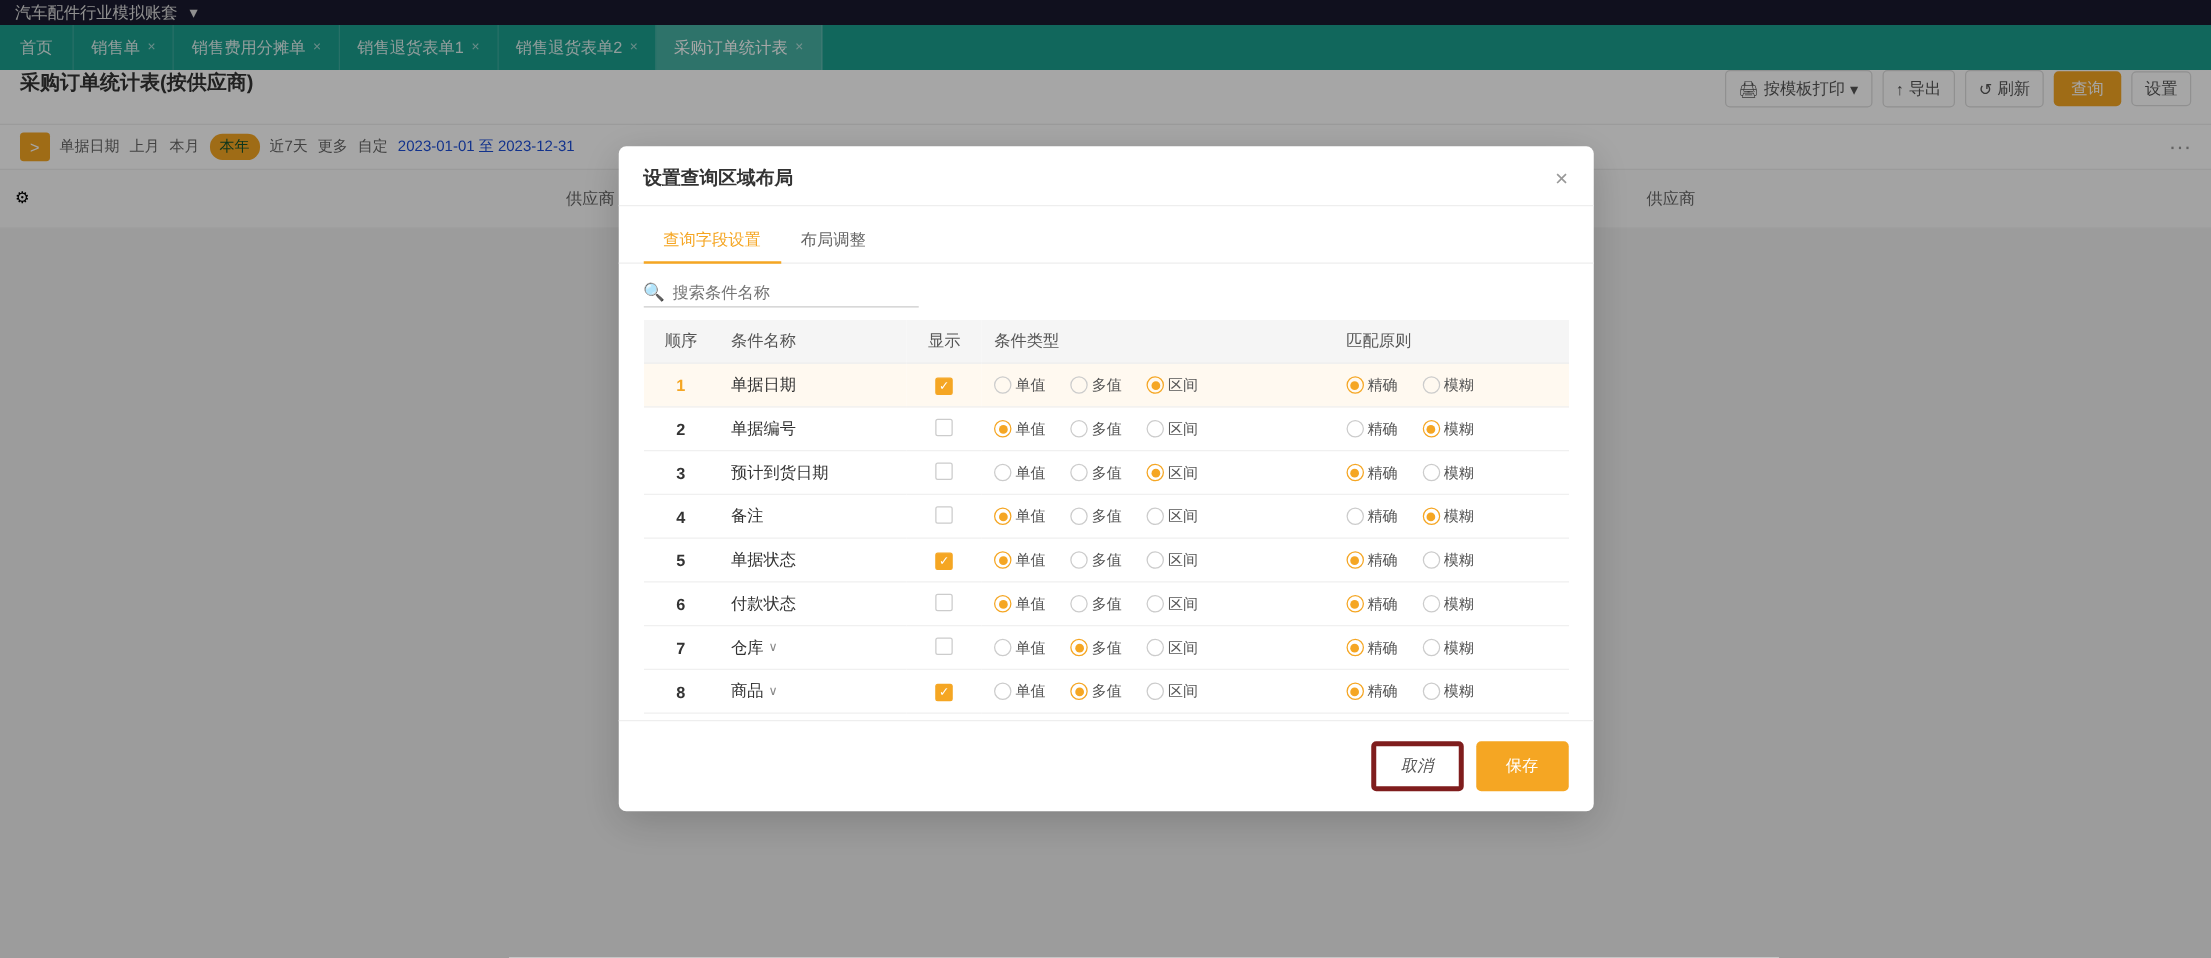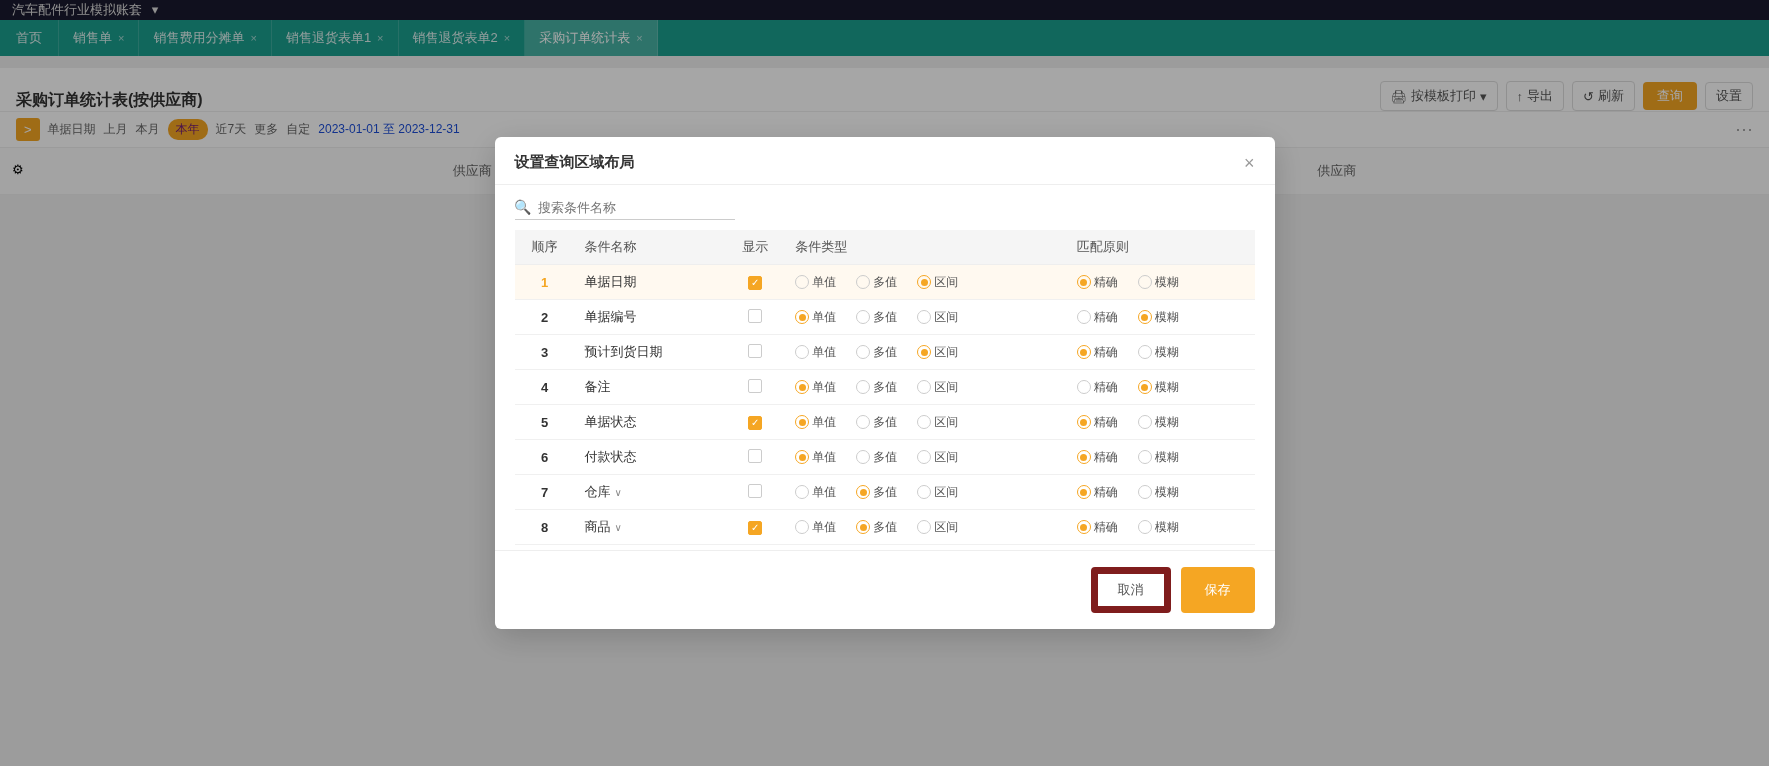--- a/index.html
+++ b/index.html
@@ -68,25 +68,24 @@
       font-size: 11px;
       color: rgba(255,255,255,0.6);
       cursor: pointer;
     }
 
     
     .page-header {
       background: white;
       height: 44px;
       display: flex;
-      align-items: flex-end;
+      align-items: flex-start;
       padding: 0 16px;
       border-bottom: 1px solid #eee;
       justify-content: space-between;
-      margin-top: 12px;
     }
     .page-title { font-size: 16px; font-weight: bold; color: #333; }
     .page-actions { display: flex; align-items: center; gap: 8px; }
     .btn-print {
       border: 1px solid #ddd;
       background: white;
       padding: 5px 10px;
       border-radius: 4px;
       cursor: pointer;
       font-size: 13px;
@@ -134,21 +133,21 @@
       border-radius: 3px;
       cursor: pointer;
       font-size: 13px;
     }
     .filter-tag {
       font-size: 12px;
       color: #666;
     }
     .filter-date-tag {
       background: #f5a623;
-      color: #701a75;
+      color: #14532d;
       border-radius: 10px;
       padding: 2px 8px;
       font-size: 12px;
     }
     .filter-range { font-size: 12px; color: #1d4ed8; }
     .filter-settings-btn {
       background: white;
       border: 1px solid #ddd;
       padding: 4px 10px;
       border-radius: 4px;
@@ -332,27 +331,28 @@
 
     
     .dialog-footer {
       display: flex;
       justify-content: flex-end;
       gap: 10px;
       padding: 16px 20px;
       border-top: 1px solid #eee;
     }
     .btn-cancel {
-      border: 7px solid #7f1d1d;
+      border: 4px solid #7f1d1d;
       background: white;
       padding: 7px 20px;
       border-radius: 4px;
       cursor: pointer;
       font-size: 13px;
       color: #555;
+      font-style: italic;
     }
     .btn-save {
       background: #f5a623;
       border: none;
       color: white;
       padding: 7px 24px;
       border-radius: 4px;
       cursor: pointer;
       font-size: 13px;
     }
@@ -445,20 +445,24 @@
 </div>
 
 <div class="overlay">
   <div class="dialog">
 
     <div class="dialog-header">
       <span class="dialog-title">设置查询区域布局</span>
       <span class="dialog-close">×</span>
     </div>
 
+    <div class="dialog-tabs">
+      <div class="dialog-tab active">查询字段设置</div>
+      <div class="dialog-tab">布局调整</div>
+    </div>
 
     <div class="dialog-search">
       <div class="search-input-wrap">
         <span class="search-icon">🔍</span>
         <input type="text" placeholder="搜索条件名称" style="">
       </div>
     </div>
 
     <div class="settings-table">
       <div class="scroll-area">

